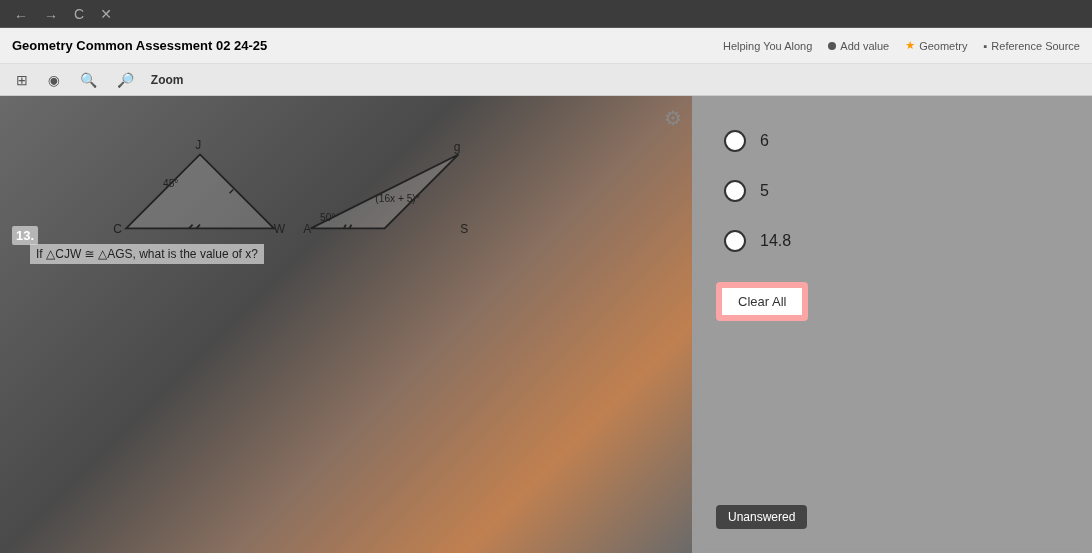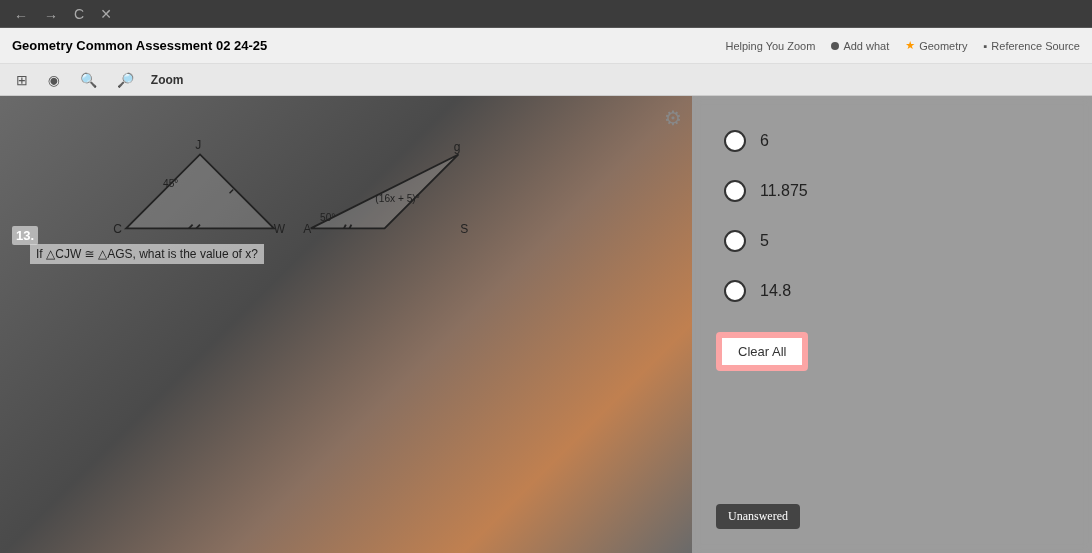--- a/index.html
+++ b/index.html
@@ -206,21 +206,20 @@
 
     .unanswered-badge {
       margin-top: auto;
       align-self: flex-start;
       background: #444;
       color: white;
       font-size: 12px;
       padding: 5px 12px;
       border-radius: 4px;
       margin-bottom: 4px;
-      font-family: Liberation Serif, serif;
     }
 
     
     .top-right-icon {
       position: absolute;
       top: 10px;
       right: 10px;
       color: #888;
       font-size: 20px;
       cursor: pointer;
@@ -232,24 +231,24 @@
 <div class="browser-chrome">
   <button class="nav-btn">←</button>
   <button class="nav-btn">→</button>
   <button class="nav-btn">C</button>
   <button class="nav-btn">✕</button>
 </div>
 
 <div class="toolbar">
   <span class="toolbar-title">Geometry Common Assessment 02 24-25</span>
   <div class="toolbar-right">
-    <span class="toolbar-right-item">Helping You Zoom</span>
+    <span class="toolbar-right-item">Helping You Along</span>
     <span class="toolbar-right-item">
       <span class="dot"></span>
-      <span>Add what</span>
+      <span>Add value</span>
     </span>
     <span class="toolbar-right-item">
       <span class="star">★</span>
       <span>Geometry</span>
     </span>
     <span class="toolbar-right-item">
       <span>▪</span>
       <span>Reference Source</span>
     </span>
   </div>
@@ -306,24 +305,20 @@
     <div class="top-right-icon">⚙</div>
   </div>
 
   <div class="answer-panel">
 
     <div class="answer-option">
       <div class="radio-circle"></div>
       <span class="answer-value">6</span>
     </div>
 
-    <div class="answer-option">
-      <div class="radio-circle"></div>
-      <span class="answer-value">11.875</span>
-    </div>
 
     <div class="answer-option">
       <div class="radio-circle"></div>
       <span class="answer-value">5</span>
     </div>
 
     <div class="answer-option">
       <div class="radio-circle"></div>
       <span class="answer-value">14.8</span>
     </div>

